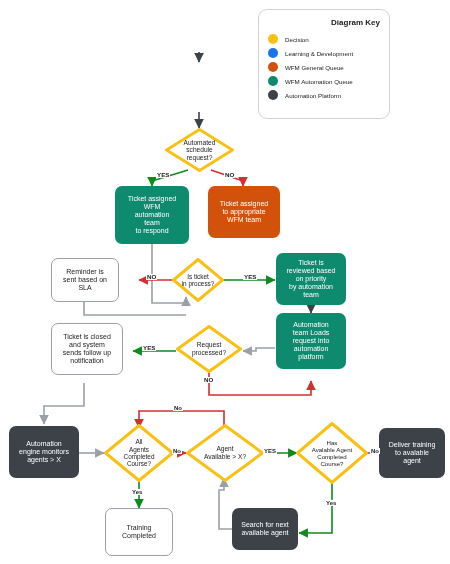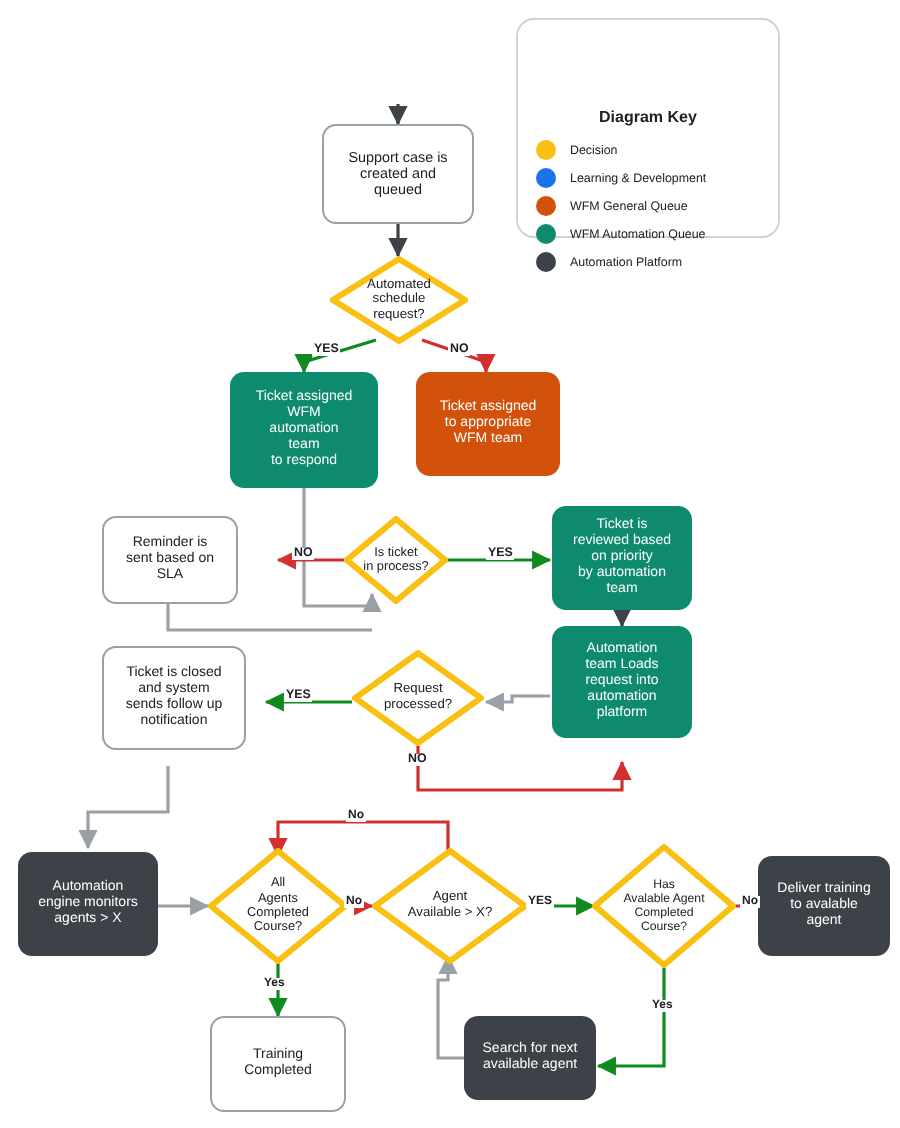--- a/index.html
+++ b/index.html
@@ -7,21 +7,21 @@
   #canvas{position:relative;width:450px;height:564px;background:#ffffff;overflow:hidden;}
   .node{position:absolute;box-sizing:border-box;display:flex;align-items:center;justify-content:center;text-align:center;line-height:1.15;white-space:pre-line;}
   .proc{border:1px solid #9aa0a6;border-radius:7px;background:#ffffff;color:#202124;}
   .fill{border-radius:7px;color:#ffffff;}
   .start{border-radius:12px;color:#ffffff;}
   .diamond-wrap{position:absolute;}
   .diamond-wrap svg{position:absolute;left:0;top:0;}
   .diamond-label{position:absolute;left:0;top:0;width:100%;height:100%;display:flex;align-items:center;justify-content:center;text-align:center;white-space:pre-line;line-height:1.15;color:#202124;}
   .edge-label{position:absolute;font-weight:bold;background:#ffffff;padding:0 1px;line-height:1;}
   #legend{position:absolute;box-sizing:border-box;border:1px solid #cfd3d6;border-radius:9px;background:#ffffff;}
-  #legend .key-title{text-align:center;font-weight:bold;color:#202124;margin-top:36px;}
+  #legend .key-title{text-align:right;font-weight:bold;color:#202124;}
   .key-row{display:flex;align-items:center;}
   .key-dot{border-radius:50%;flex:0 0 auto;}
   .key-text{color:#202124;}
   svg.wires{position:absolute;left:0;top:0;width:450px;height:564px;pointer-events:none;}
 </style>
 </head>
 <body>
 
 <div id="canvas">
 
@@ -78,23 +78,20 @@
     <path d="M261,453 L297,453" stroke="#0E8A1E" stroke-width="1.6" fill="none" marker-end="url(#ag)"></path>
 
     <path d="M366,453 L400,453" stroke="#D32F2F" stroke-width="1.6" fill="none" marker-end="url(#ar)"></path>
 
     <path d="M332,480 L332,533 L299,533" stroke="#0E8A1E" stroke-width="1.6" fill="none" marker-end="url(#ag)"></path>
 
     <path d="M233,529 L219,529 L219,490 L224,490 L224,478" stroke="#9aa0a6" stroke-width="1.6" fill="none" marker-end="url(#agy)"></path>
   </svg>
 
 
-  <div class="node proc" style="left:161px;top:62px;width:76px;height:50px;font-size:7.2px;">Support case is
-created and
-queued</div>
 
   <div class="diamond-wrap" style="left:165px;top:128px;width:69px;height:44px;">
     <svg width="69" height="44" viewBox="0 0 69 44">
         <polygon points="34.5,1.5 67.5,22 34.5,42.5 1.5,22" fill="#ffffff" stroke="#F9C013" stroke-width="3"></polygon>
       </svg>
     <div class="diamond-label" style="font-size:6.6px;">Automated
 schedule
 request?</div>
   </div>
 

